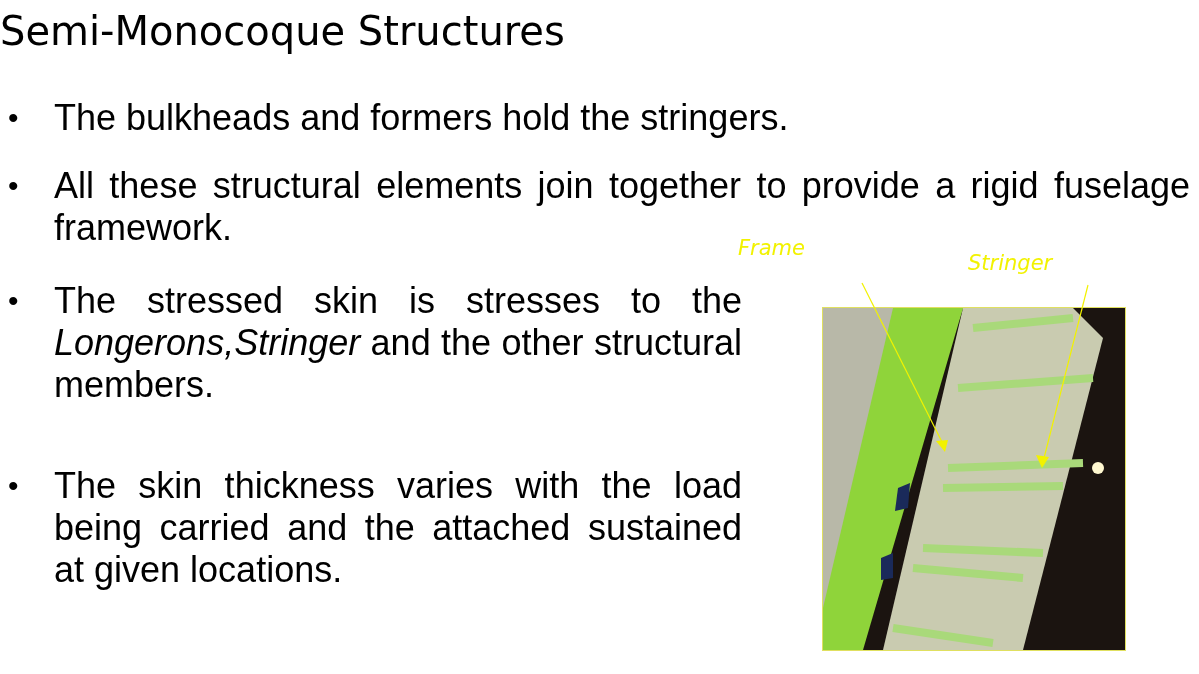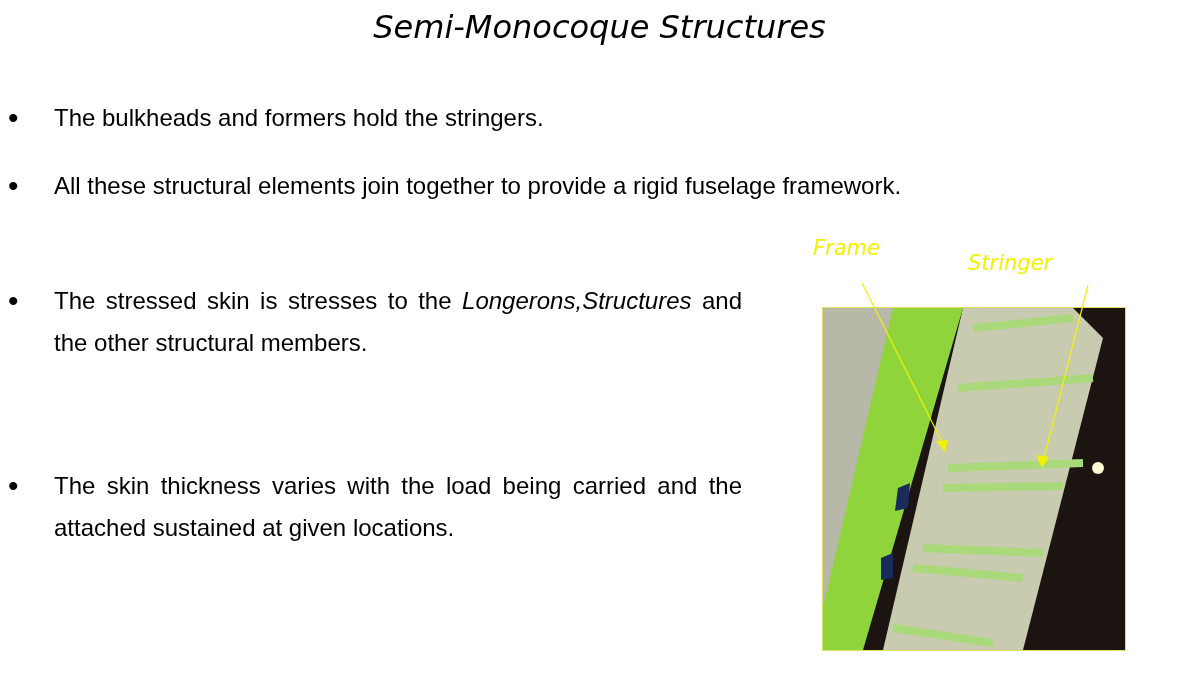--- a/index.html
+++ b/index.html
@@ -1,43 +1,43 @@
 <!DOCTYPE html>
 <html><head>
 <meta charset="utf-8">
 <style>
   html,body{margin:0;padding:0;background:#fff;}
   body{width:1199px;height:674px;position:relative;overflow:hidden;font-family:"Liberation Sans",sans-serif;color:#000;}
-  .title{position:absolute;top:8px;left:0;width:1199px;text-align:center;font-family:"DejaVu Sans",sans-serif;font-size:32px;font-weight:normal;font-style:italic;}
+  .title{position:absolute;top:8px;left:0;width:1199px;text-align:left;font-family:"DejaVu Sans",sans-serif;font-size:40px;font-weight:normal;}
   .bullet{position:absolute;left:8px;font-size:30px;line-height:42px;}
-  .btext{position:absolute;left:54px;font-size:24px;line-height:42px;text-align:justify;}
+  .btext{position:absolute;left:54px;font-size:36px;line-height:42px;text-align:justify;}
   .full{width:1136px;}
   .half{width:688px;}
   .photo{position:absolute;left:822px;top:307px;width:302px;height:342px;border:1px solid #e0e060;overflow:hidden;background:#1b1410;}
   .label{position:absolute;color:#f2f200;font-style:italic;font-family:"DejaVu Sans",sans-serif;font-size:21px;}
   svg.ov{position:absolute;left:0;top:0;}
 </style>
 </head>
 <body>
 
 <div class="title">Semi-Monocoque Structures</div>
 
 <div class="bullet" style="top:97px">•</div>
 <div class="btext full" style="top:97px">The bulkheads and formers hold the stringers.</div>
 
 <div class="bullet" style="top:165px">•</div>
 <div class="btext full" style="top:165px">All these structural elements join together to provide a rigid fuselage framework.</div>
 
 <div class="bullet" style="top:280px">•</div>
-<div class="btext half" style="top:280px"><span>The stressed skin is stresses to the </span><i>Longerons,Structures</i><span> and the other structural members.</span></div>
+<div class="btext half" style="top:280px"><span>The stressed skin is stresses to the </span><i>Longerons,Stringer</i><span> and the other structural members.</span></div>
 
 <div class="bullet" style="top:465px">•</div>
 <div class="btext half" style="top:465px">The skin thickness varies with the load being carried and the attached sustained at given locations.</div>
 
-<div class="label" style="left:813px;top:236px">Frame</div>
+<div class="label" style="left:738px;top:236px">Frame</div>
 <div class="label" style="left:968px;top:251px">Stringer</div>
 
 <div class="photo">
   <svg width="302" height="342" viewBox="0 0 302 342">
     <rect width="302" height="342" fill="#1b1410"></rect>
     <polygon points="0,0 140,0 20,342 0,342" fill="#b8b8a8"></polygon>
     <polygon points="140,0 250,0 280,30 200,342 60,342" fill="#c9cbb0"></polygon>
     <polygon points="70,0 140,0 40,342 0,342 0,300" fill="#8fd43a"></polygon>
     <g stroke="#a9d97a" stroke-width="8">
       <line x1="150" y1="20" x2="250" y2="10"></line>

